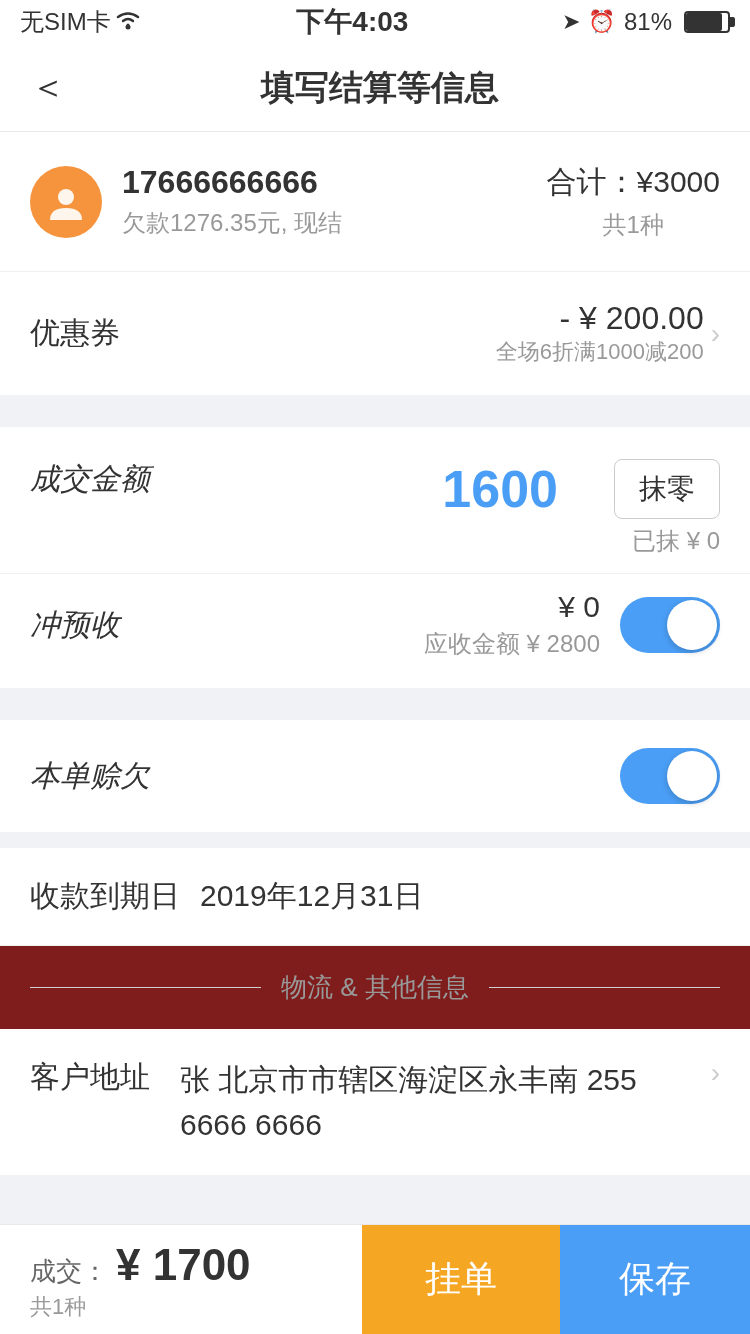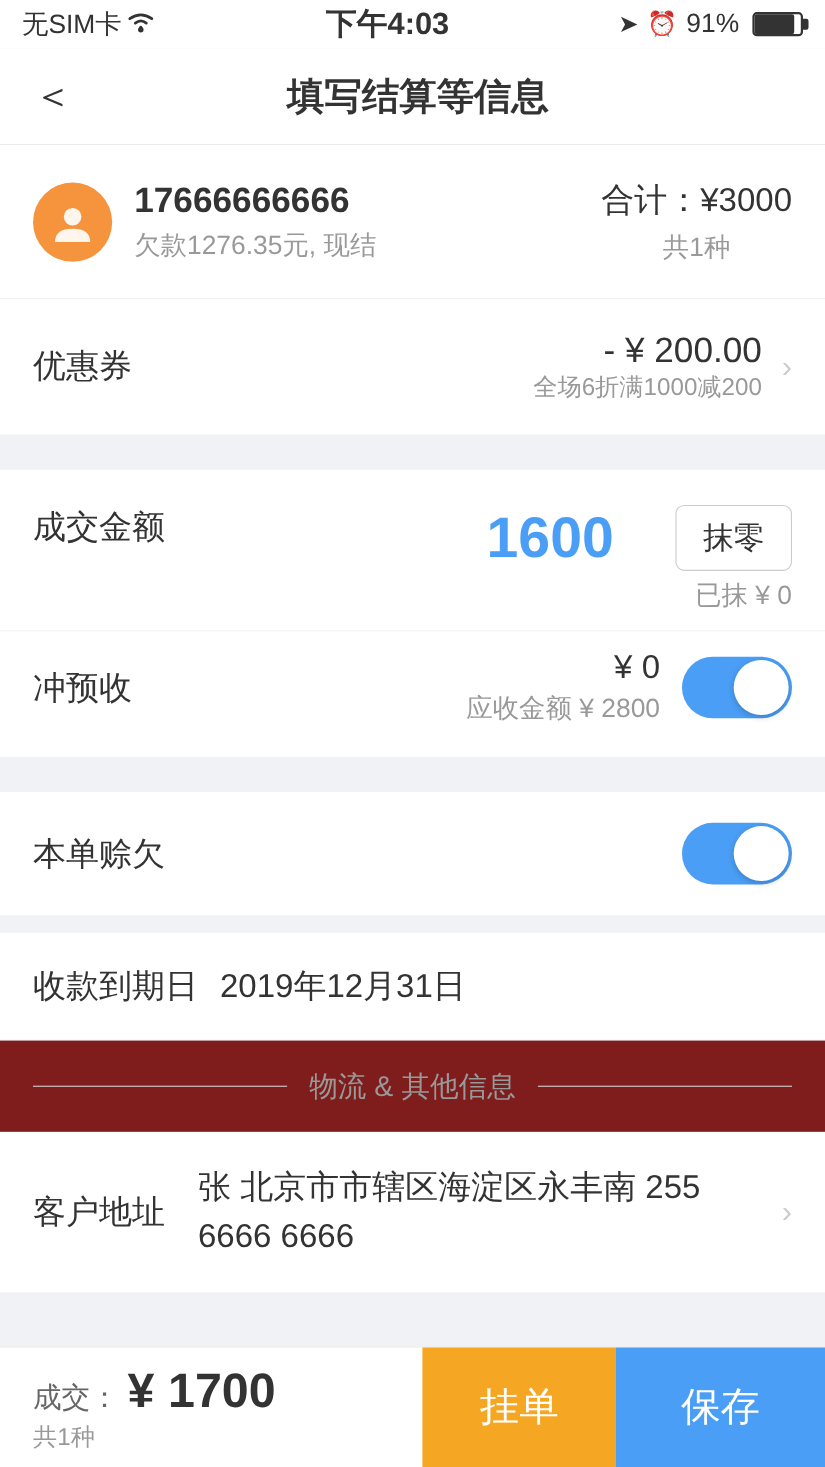--- a/index.html
+++ b/index.html
@@ -86,37 +86,37 @@
 
     
     .coupon-row {
       display: flex;
       align-items: center;
       justify-content: space-between;
       padding: 28px 30px;
       border-top: 1px solid #f0f0f0;
     }
     .coupon-label { font-size: 30px; color: #333; }
-    .coupon-right { display: flex; align-items: center; gap: 18px; }
+    .coupon-right { display: flex; align-items: center; gap: 7px; }
     .coupon-value { font-size: 32px; color: #333; font-weight: 500; }
     .coupon-desc { font-size: 22px; color: #999; }
     .coupon-arrow { color: #ccc; font-size: 28px; }
 
     
     .divider-section { height: 16px; background: #f0f2f5; }
 
     
     .form-row {
       display: flex;
       align-items: center;
       justify-content: space-between;
       padding: 28px 30px;
       border-bottom: 1px solid #f0f0f0;
     }
-    .form-label { font-size: 30px; color: #333; }
+    .form-label { font-size: 30px; color: #333; font-style: italic; }
     .form-value-area { display: flex; align-items: center; gap: 20px; }
     .amount-value { font-size: 52px; font-weight: 700; color: #4a9ef5; }
     .zero-btn {
       border: 1px solid #ccc;
       border-radius: 8px;
       padding: 10px 24px;
       font-size: 28px;
       color: #333;
       background: #fff;
       cursor: pointer;
@@ -170,21 +170,20 @@
     }
     .divider-text {
       padding: 0 20px;
       font-size: 26px;
       color: #999;
     }
 
     
     .address-row {
       display: flex;
-      align-items: center;
       padding: 28px 30px;
       background: #fff;
     }
     .address-label { font-size: 30px; color: #333; flex-shrink: 0; margin-right: 30px; }
     .address-value { font-size: 30px; color: #333; flex: 1; line-height: 1.5; }
     .address-arrow { color: #ccc; font-size: 28px; margin-left: 10px; }
 
     
     .due-date-row {
       display: flex;
@@ -215,21 +214,21 @@
       border-top: 1px solid #e8e8e8;
     }
     .bottom-summary {
       flex: 1;
       padding: 0 30px;
     }
     .bottom-label { font-size: 26px; color: #666; }
     .bottom-amount { font-size: 44px; font-weight: 700; color: #333; margin-top: 2px; }
     .bottom-count { font-size: 22px; color: #999; margin-top: 2px; }
     .bottom-btn-pending {
-      width: 176px;
+      width: 198px;
       height: 110px;
       background: #f5a623;
       display: flex;
       align-items: center;
       justify-content: center;
       font-size: 36px;
       color: #fff;
       font-weight: 500;
       cursor: pointer;
       flex-shrink: 0;
@@ -260,21 +259,21 @@
         <path d="M10 13 Q15 9 20 13" stroke="#333" stroke-width="2.5" stroke-linecap="round" fill="none"></path>
         <path d="M5 9 Q15 2 25 9" stroke="#333" stroke-width="2.5" stroke-linecap="round" fill="none"></path>
         <circle cx="15" cy="19" r="2.5" fill="#333"></circle>
       </svg>
     </span>
   </div>
   <div class="status-center" style="font-size:28px;font-weight:600;">下午4:03</div>
   <div class="status-right">
     <span style="font-size:22px;">➤</span>
     <span style="font-size:22px;">⏰</span>
-    <span>91%</span>
+    <span>81%</span>
     <span style="display:inline-block;width:46px;height:22px;border:2px solid #333;border-radius:4px;position:relative;margin-left:4px;">
       <span style="display:block;width:85%;height:100%;background:#333;border-radius:2px;"></span>
       <span style="position:absolute;right:-7px;top:50%;transform:translateY(-50%);width:5px;height:10px;background:#333;border-radius:0 2px 2px 0;"></span>
     </span>
   </div>
 </div>
 
 <div class="nav-bar">
   <span class="nav-back">＜</span>
   <span class="nav-title">填写结算等信息</span>

